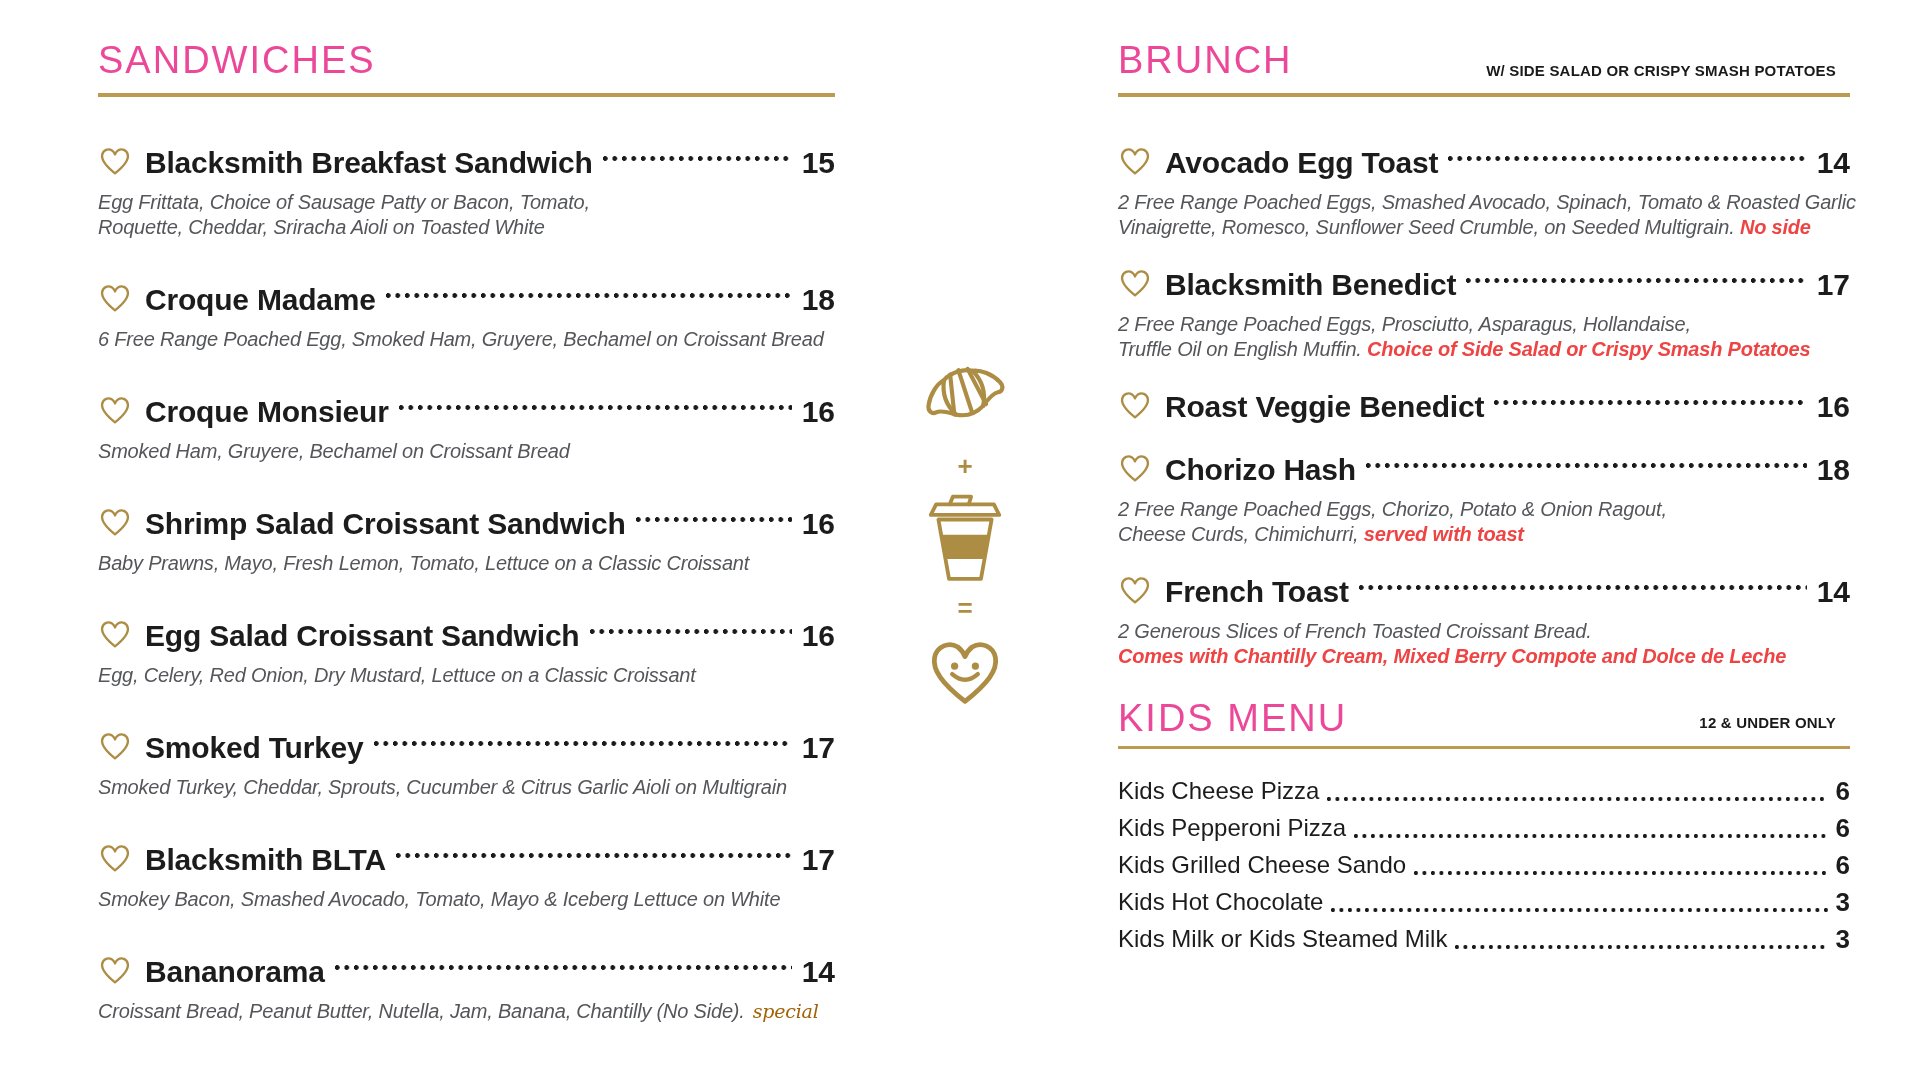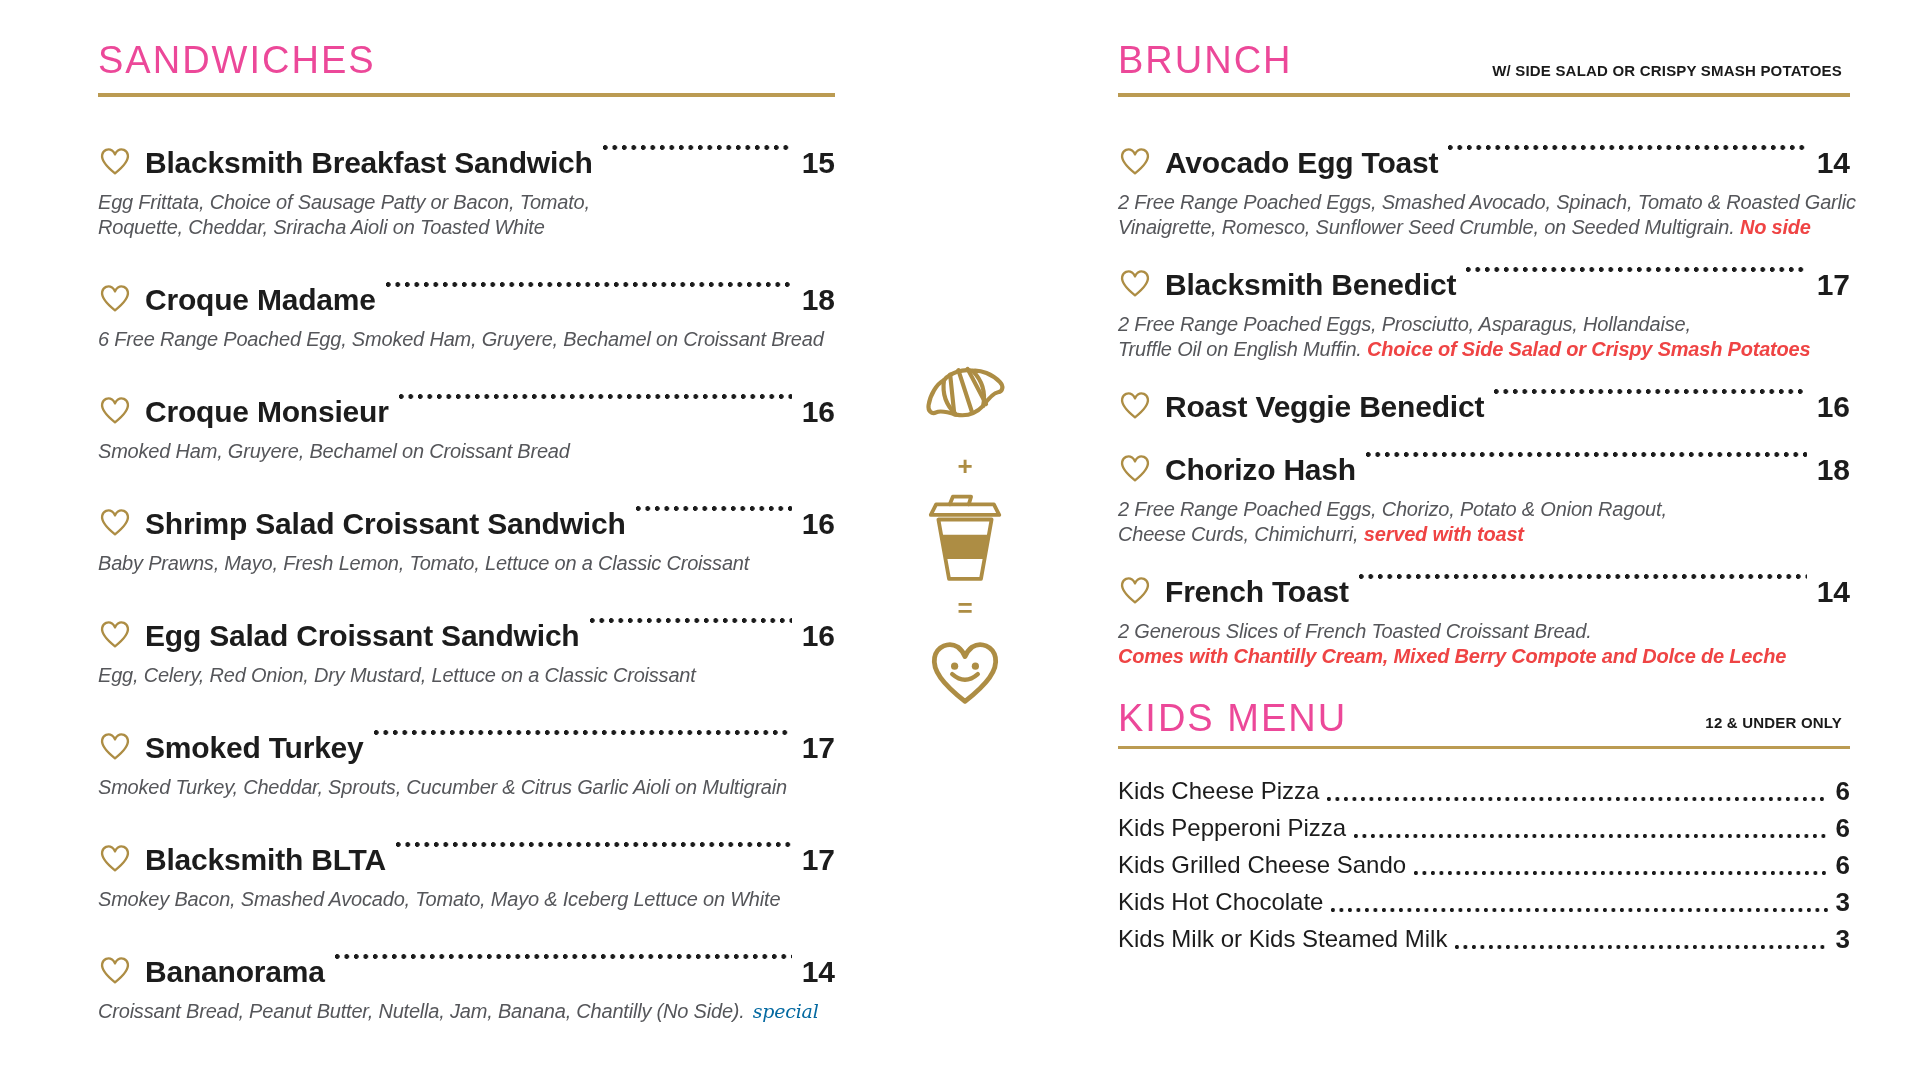--- a/index.html
+++ b/index.html
@@ -7,39 +7,39 @@
               font-family:"Liberation Sans", sans-serif; color:#1c1c1c; }
 
   .col { position:absolute; top:38px; }
   .col-left  { left:98px;  width:737px; }
   .col-right { left:1100px; width:732px;margin-left:18px; }
 
   .sec-head { position:relative; }
   .sec-head h1 { font-size:38px; line-height:44px; font-weight:400;
                  letter-spacing:2px; color:#ec4899; }
   .rule { margin-top:11px; height:3.5px; background:#bb9b52; }
-  .sub  { position:absolute; right:8px; bottom:18px; font-size:15px; font-weight:700;
+  .sub  { position:absolute; right:14px; bottom:18px; font-size:15px; font-weight:700;
           letter-spacing:0.2px; color:#1a1a1a; white-space:nowrap; }
 
   .items { margin-top:48px; }
   .item  { margin-bottom:42px; }
   .col-right .items-brunch .item { margin-bottom:27px; }
 
-  .row { display:flex; align-items:flex-start; }
+  .row { display:flex; align-items:center; }
   .nm  { font-size:30px; font-weight:700; line-height:36px; white-space:nowrap; letter-spacing:-0.2px; }
   .pr  { font-size:30px; font-weight:700; line-height:36px; }
   .dots{ flex:1 1 auto; min-width:24px; height:5px; margin:0 10px 8px 10px;
          background-image:radial-gradient(circle at 2.2px 2.5px,#1b1b1b 2.1px,transparent 2.7px);
          background-size:9.5px 5px; background-repeat:repeat-x; background-position:left bottom; }
 
   .desc { margin-top:9px; font-size:20px; line-height:25px; font-style:italic;
           color:#55565a; letter-spacing:-0.2px; }
   .dline{ white-space:nowrap; }
   .desc b { color:#ef4444; }
-  .special { font-family:"DejaVu Serif", serif; font-style:italic; color:#0369a1;
+  .special { font-family:"DejaVu Serif", serif; font-style:italic; color:#a16207;
              font-size:19px; margin-left:8px; }
 
   .heart-wrap { display:inline-flex; align-self:center; margin:0 13px 4px 0; }
 
   .kids-head { margin-top:18px; }
   .kids-head .rule { margin-top:6px; }
   .items-kids { margin-top:22px; }
   .krow { display:flex; align-items:flex-end; height:37px; }
   .knm  { font-size:24px; font-weight:400; line-height:34px; white-space:nowrap; }
   .krow .pr { font-size:26px; line-height:34px; }

